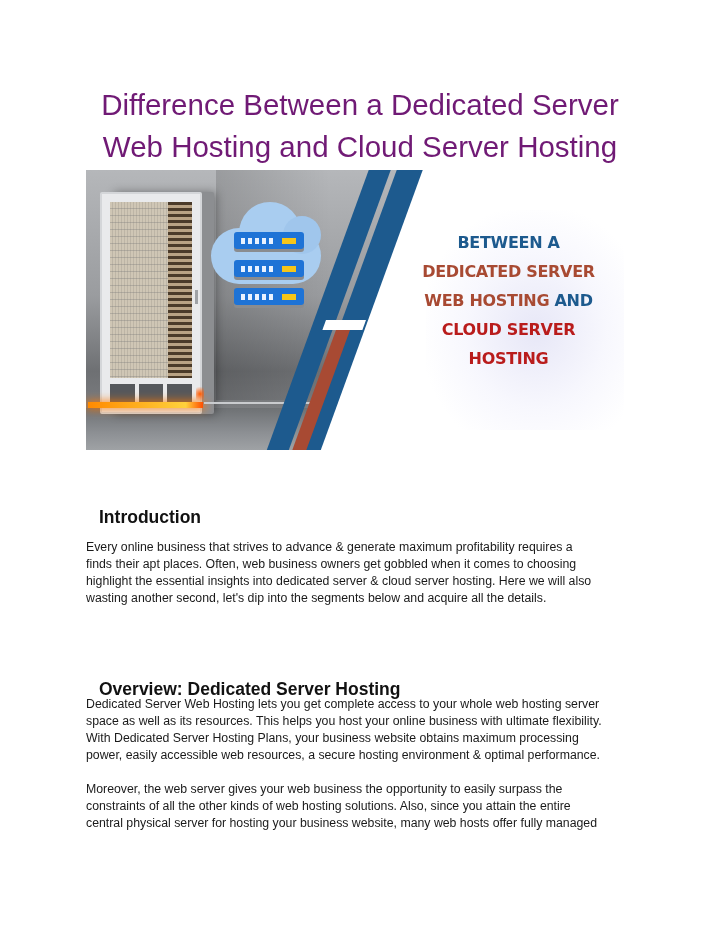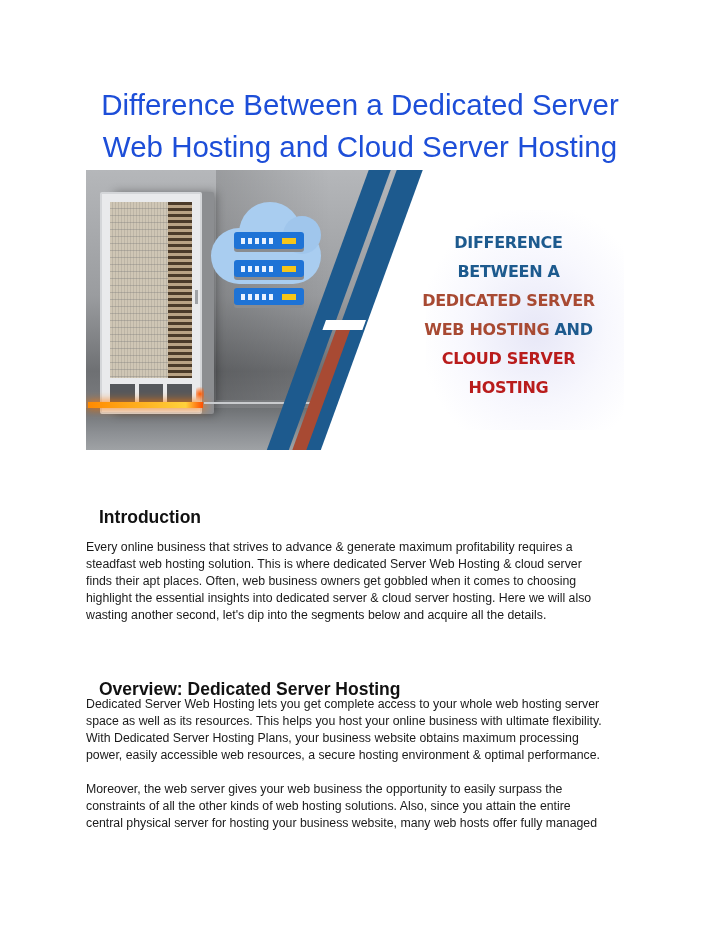--- a/index.html
+++ b/index.html
@@ -1,20 +1,20 @@
 <!DOCTYPE html>
 <html><head>
 <meta charset="utf-8">
 <style>
   html, body { margin: 0; padding: 0; background: #ffffff; }
   body { width: 720px; height: 931px; position: relative; overflow: hidden;
          font-family: "Liberation Sans", sans-serif; color: #111; }
 
   .doc-title { position: absolute; left: 0; top: 84px; width: 720px; text-align: center;
-               font-size: 29.5px; line-height: 42px; font-weight: normal; color: #1d4ed8; margin: 0; }
+               font-size: 29.5px; line-height: 42px; font-weight: normal; color: #701a75; margin: 0; }
 
   
   .banner { position: absolute; left: 86px; top: 170px; width: 538px; height: 280px; overflow: hidden;
             background: #ffffff; }
   .banner-left { position: absolute; left: 0; top: 0; width: 330px; height: 280px;
                  background: linear-gradient(180deg, #b5b7ba 0%, #9a9c9f 45%, #6e7073 72%, #8a8c8f 100%);
                  clip-path: polygon(0 0, 320px 0, 218px 280px, 0 280px); }
   .wall-shadow { position: absolute; left: 130px; top: 0; width: 190px; height: 230px;
                  background: linear-gradient(90deg, rgba(0,0,0,0.15), rgba(0,0,0,0) 60%); }
   .floor { position: absolute; left: 0; top: 238px; width: 330px; height: 42px;
@@ -129,33 +129,31 @@
   </div>
 
   <div class="stripe stripe-blue-2"></div>
   <div class="stripe stripe-blue-1"></div>
   <div class="stripe stripe-gap"></div>
   <div class="stripe stripe-red"></div>
 
   <div class="haze"></div>
 
   <div class="banner-text">
-    <span class="line bt-blue">DIFFERENCE</span>
     <span class="line bt-blue">BETWEEN A</span>
     <span class="line bt-red">DEDICATED SERVER</span>
     <span class="line"><span class="bt-red">WEB HOSTING</span><span class="bt-blue"> AND</span></span>
     <span class="line bt-dark">CLOUD SERVER</span>
     <span class="line bt-dark">HOSTING</span>
   </div>
 </div>
 
 <h2 class="h2" style="top:494px">Introduction</h2>
 <p class="para" style="top:539px">
   <span class="line">Every online business that strives to advance &amp; generate maximum profitability requires a</span>
-  <span class="line">steadfast web hosting solution. This is where dedicated Server Web Hosting &amp; cloud server</span>
   <span class="line">finds their apt places. Often, web business owners get gobbled when it comes to choosing</span>
   <span class="line">highlight the essential insights into dedicated server &amp; cloud server hosting. Here we will also</span>
   <span class="line">wasting another second, let's dip into the segments below and acquire all the details.</span>
 </p>
 
 <h2 class="h2" style="top:666px">Overview: Dedicated Server Hosting</h2>
 <p class="para" style="top:696px">
   <span class="line">Dedicated Server Web Hosting lets you get complete access to your whole web hosting server</span>
   <span class="line">space as well as its resources. This helps you host your online business with ultimate flexibility.</span>
   <span class="line">With Dedicated Server Hosting Plans, your business website obtains maximum processing</span>

